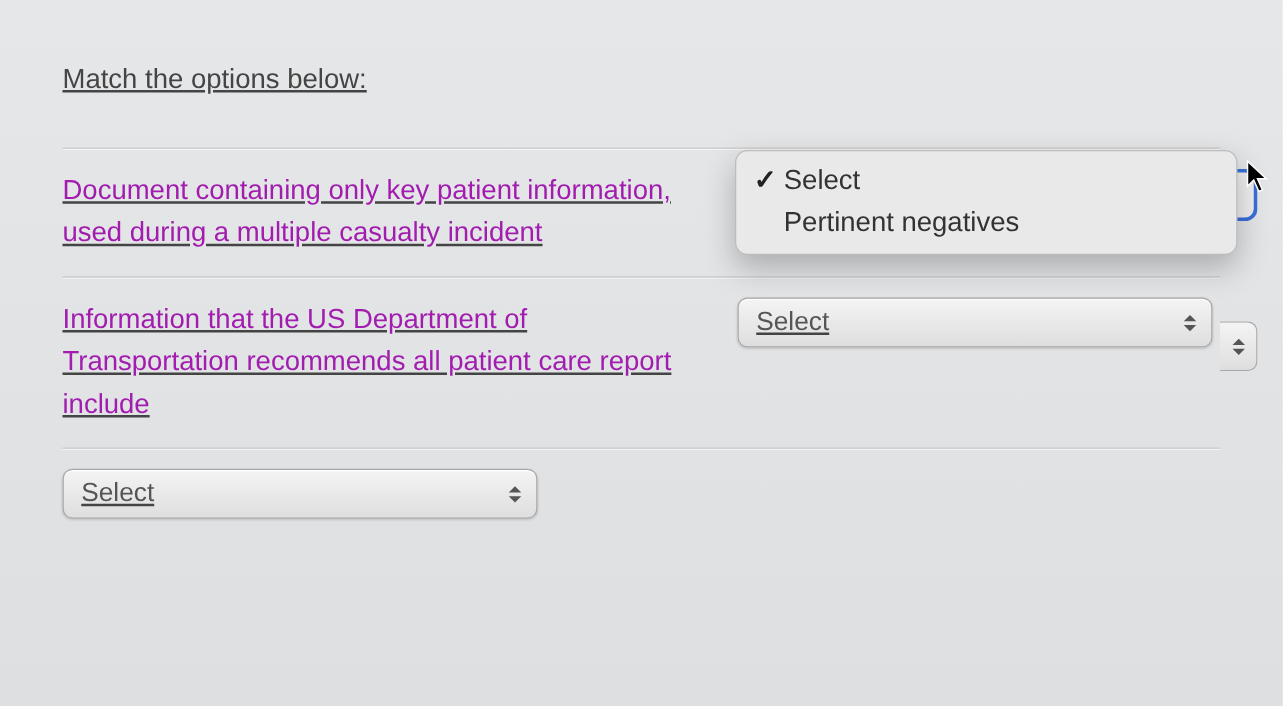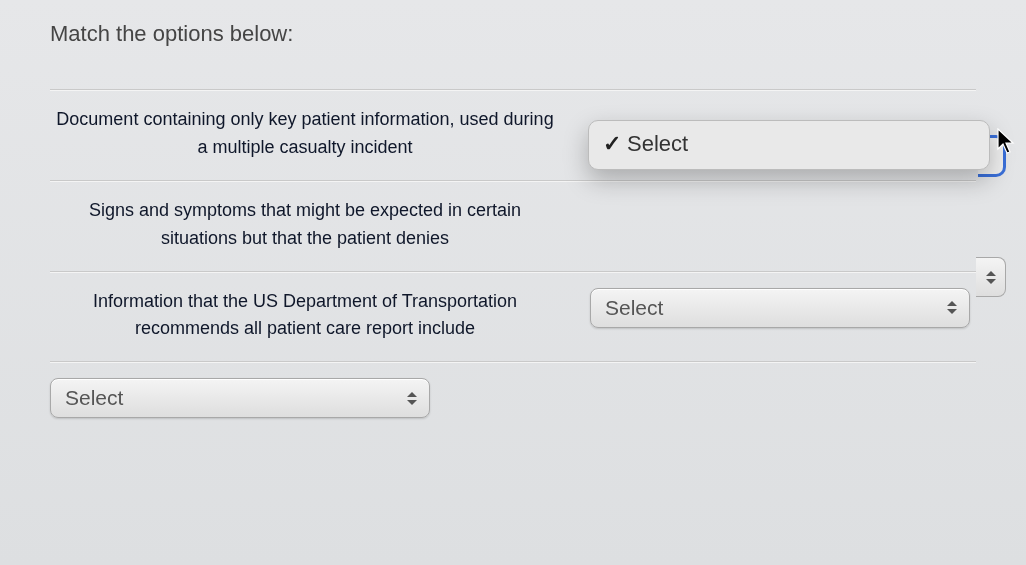--- a/index.html
+++ b/index.html
@@ -5,43 +5,43 @@
     * { box-sizing: border-box; margin: 0; padding: 0; }
     html, body {
       width: 1026px;
       height: 565px;
       font-family: Arial, Helvetica, sans-serif;
       background: linear-gradient(180deg, #e6e7e9 0%, #dddfe1 100%);
       color: #444;
       overflow: hidden;
     }
     .container {
-      padding: 21px 50px 0 50px;
+      padding: 50px 50px 0 50px;
       position: relative;
+      text-decoration: underline;
     }
     .instruction {
       font-size: 22px;
       color: #454545;
       margin-bottom: 42px;
     }
     .row {
       display: flex;
       align-items: flex-start;
       border-top: 1px solid #c9c9c9;
       box-shadow: inset 0 1px 0 #f4f4f4;
       padding: 16px 0 18px 0;
     }
     .row:last-child { border-bottom: 1px solid #c9c9c9; }
     .prompt {
       flex: 0 0 540px;
-      font-size: 18px;
+      font-size: 22px;
       line-height: 1.55;
-      color: #0f172a;
+      color: #a21caf;
       padding-right: 30px;
-      text-align: center;
     }
     .select-cell {
       flex: 0 0 380px;
       position: relative;
     }
     .select-box {
       width: 380px;
       height: 40px;
       border: 1px solid #a8a8a8;
       border-radius: 8px;
@@ -155,26 +155,20 @@
 
   <div class="instruction">Match the options below:</div>
 
   <div class="row">
     <div class="prompt">Document containing only key patient information, used during a multiple casualty incident</div>
     <div class="select-cell">
       
     </div>
   </div>
 
-  <div class="row">
-    <div class="prompt">Signs and symptoms that might be expected in certain situations but that the patient denies</div>
-    <div class="select-cell">
-      
-    </div>
-  </div>
 
   <div class="row">
     <div class="prompt">Information that the US Department of Transportation recommends all patient care report include</div>
     <div class="select-cell">
       <div class="select-box">
         <span>Select</span>
         <span class="caret">
             <span class="up"></span>
             <span class="down"></span>
           </span>
@@ -201,19 +195,23 @@
         <span class="up"></span>
         <span class="down"></span>
       </span>
   </div>
 
   <div class="dropdown-open">
     <div class="option">
       <span class="check">✓</span>
       <span>Select</span>
     </div>
+    <div class="option">
+      <span class="check"></span>
+      <span>Pertinent negatives</span>
+    </div>
   </div>
 
   <svg class="cursor" width="20" height="28" viewBox="0 0 20 28">
     <path d="M1 1 L1 21 L6 16 L10 25 L13 24 L9 15 L16 15 Z" fill="#000" stroke="#fff" stroke-width="1.2"></path>
   </svg>
 
 </div>
 
 </body></html>

